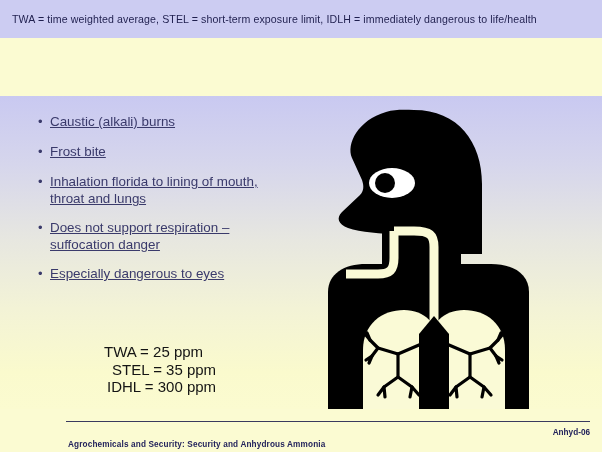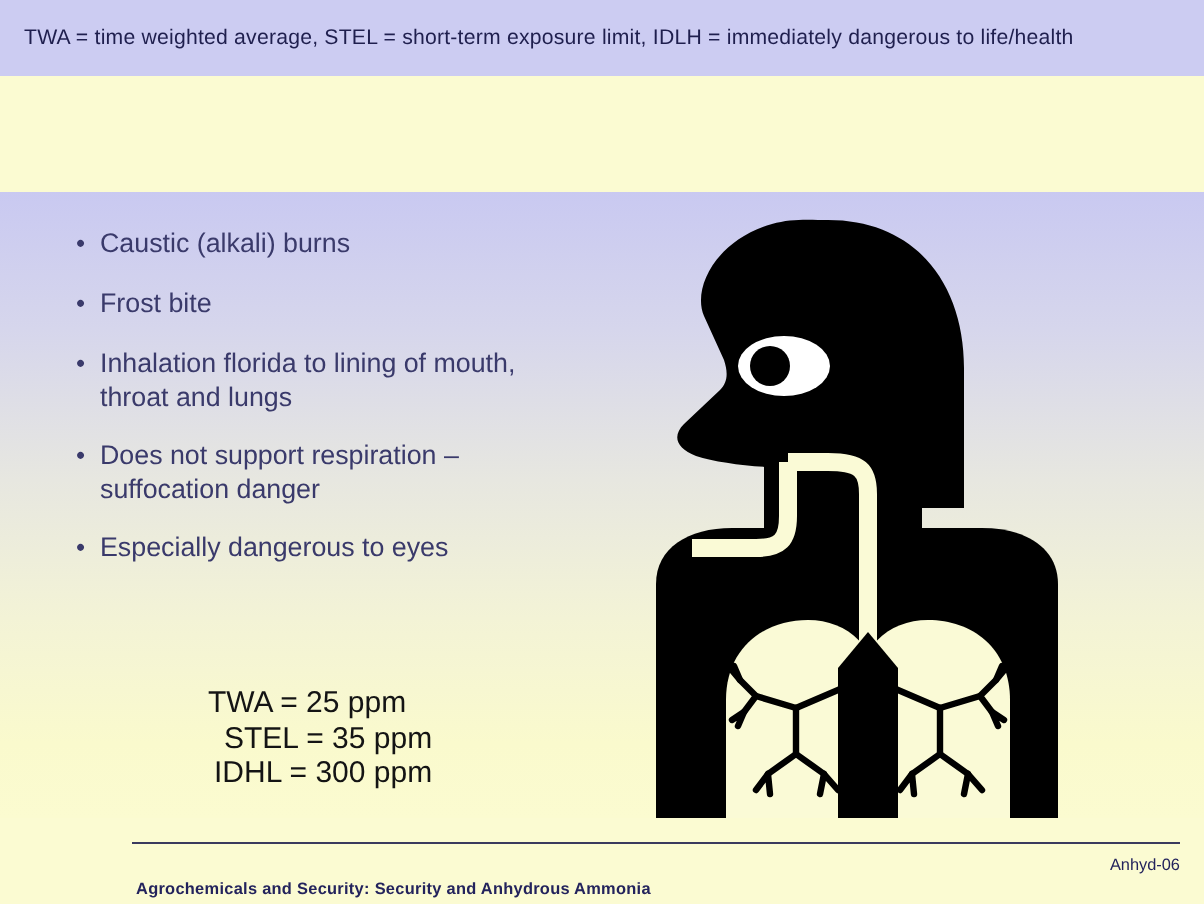--- a/index.html
+++ b/index.html
@@ -83,20 +83,21 @@
   }
   .bullet-dot {
     flex: 0 0 auto;
     width: 12px;
     font-size: 13px;
     line-height: 17px;
     color: #3a3a6b;
   }
   .bullet-label {
     flex: 1 1 auto;
+    text-decoration: underline;
   }
   .sp-12 { height: 12px; }
   .sp-13 { height: 13px; }
 
   
   .ppm-block {
     position: absolute;
     left: 104px;
     top: 343px;
     font-size: 15px;
@@ -142,21 +143,21 @@
     font-weight: bold;
     color: #23235c;
     letter-spacing: 0.15px;
     margin-top: 12px;
   }
   .footer-right {
     position: absolute;
     right: 12px;
     top: 428px;
     font-size: 8.2px;
-    font-weight: normal;
+    font-weight: bold;
     color: #23235c;
   }
 
   
   .logo {
     position: absolute;
     left: 9px;
     top: 414px;
     width: 52px;
     height: 34px;

